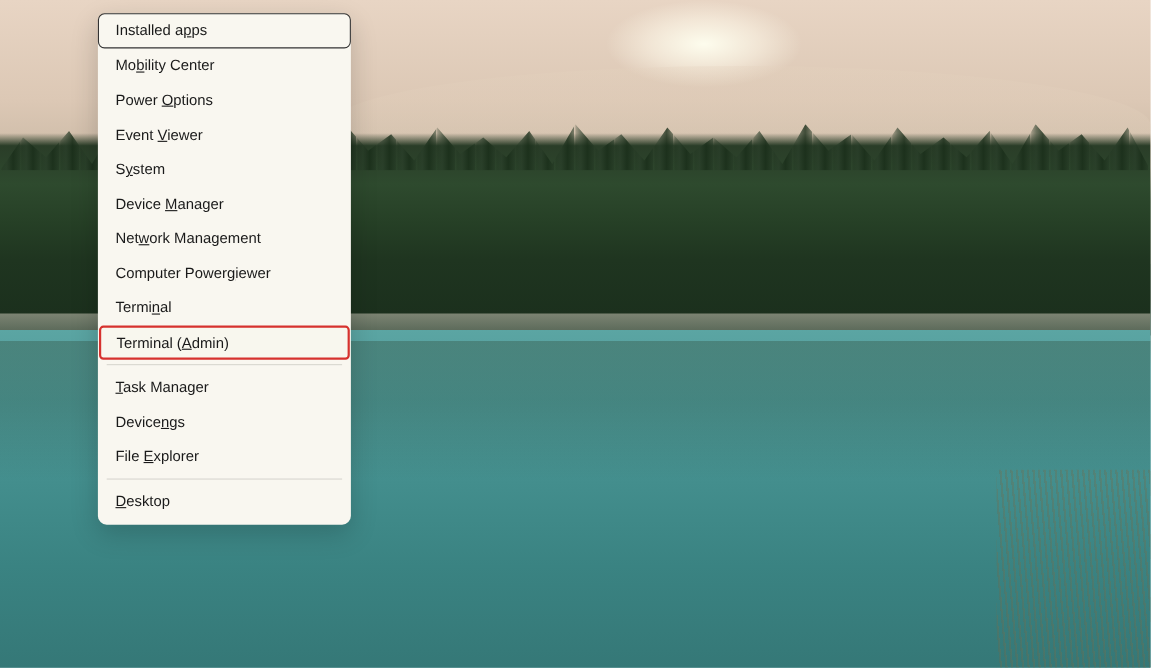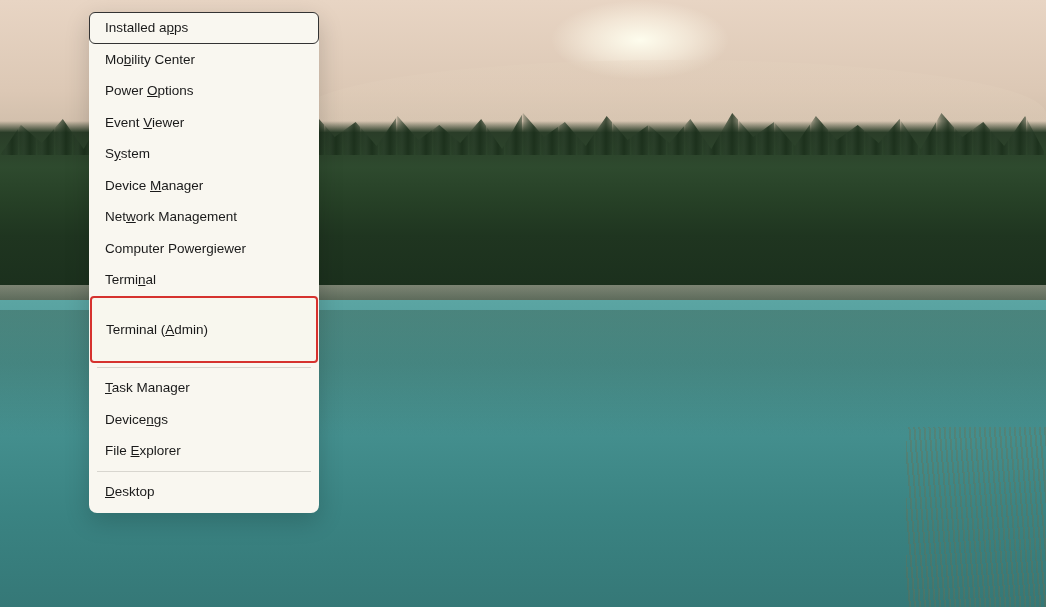--- a/index.html
+++ b/index.html
@@ -150,21 +150,21 @@
     .menu-item.first {
       border: 1.5px solid #333;
       border-radius: 6px;
       margin: 0;
       padding: 7px 15px;
     }
     .menu-item.highlighted {
       border: 2px solid #d6322e;
       border-radius: 4px;
       margin: 0 1px;
-      padding: 24px 14px;
+      padding: 6px 14px;
       background: rgba(248,246,238,0.8);
     }
     .separator {
       height: 1px;
       background: #d8d6cf;
       margin: 4px 8px;
     }
     .chevron {
       font-size: 11px;
       color: #6a6a6a;

